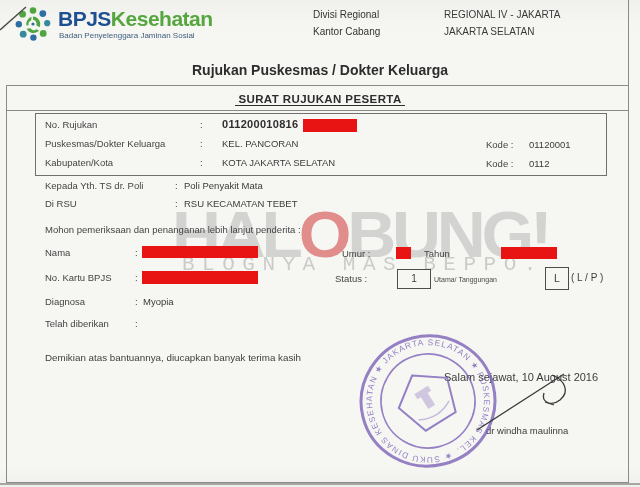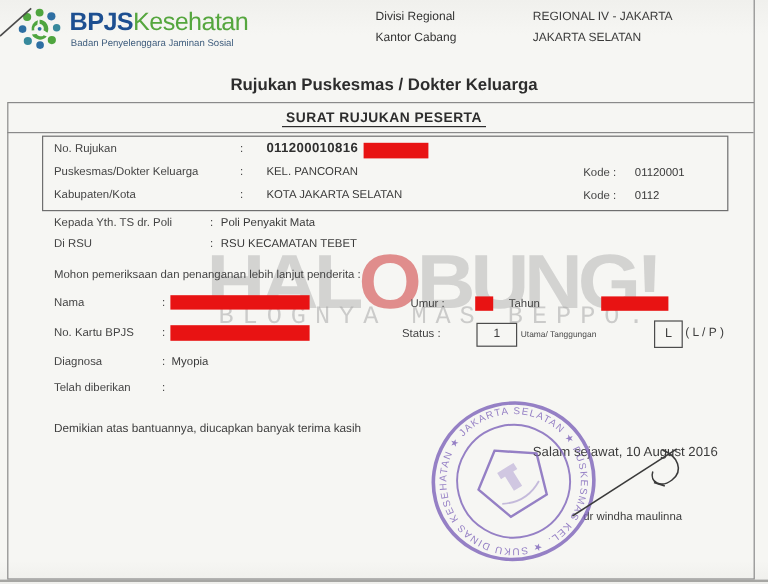--- a/index.html
+++ b/index.html
@@ -21,21 +21,21 @@
   .wm1 .red-o{color:rgba(205,55,55,0.55);}
   .wm2{z-index:1;font-family:Liberation Mono, monospace;font-size:21px;
        letter-spacing:7.5px;color:rgba(168,168,168,0.55);}
   .hdr-lbl{font-size:10px;font-weight:normal;color:#333;}
   .hdr-val{font-size:10px;color:#3a3a3a;padding-left:36px;}
   .doc-title{left:0;top:62px;width:640px;text-align:center;font-size:14px;font-weight:bold;color:#2d2d2d;}
   .letter-title{left:0;top:89px;width:640px;text-align:center;}
   .letter-title span{font-size:11.5px;font-weight:bold;color:#2d2d2d;
        border-bottom:1.5px solid #2d2d2d;padding:0 3px;letter-spacing:.4px;}
   .brand-blue{font-size:21px;font-weight:bold;color:#1d4f91;letter-spacing:-0.5px;}
-  .brand-green{font-size:21px;font-weight:normal;color:#55a63e;letter-spacing:-0.5px;}
+  .brand-green{font-size:21px;font-weight:bold;color:#55a63e;letter-spacing:-0.5px;}
 </style>
 </head>
 <body>
 
 <div class="page">
 
   <svg class="abs" style="left:0;top:0;width:60px;height:40px;z-index:3;">
     <path d="M0,30 L26,7" stroke="#4a4a4a" stroke-width="1.4" fill="none"></path>
   </svg>
 

